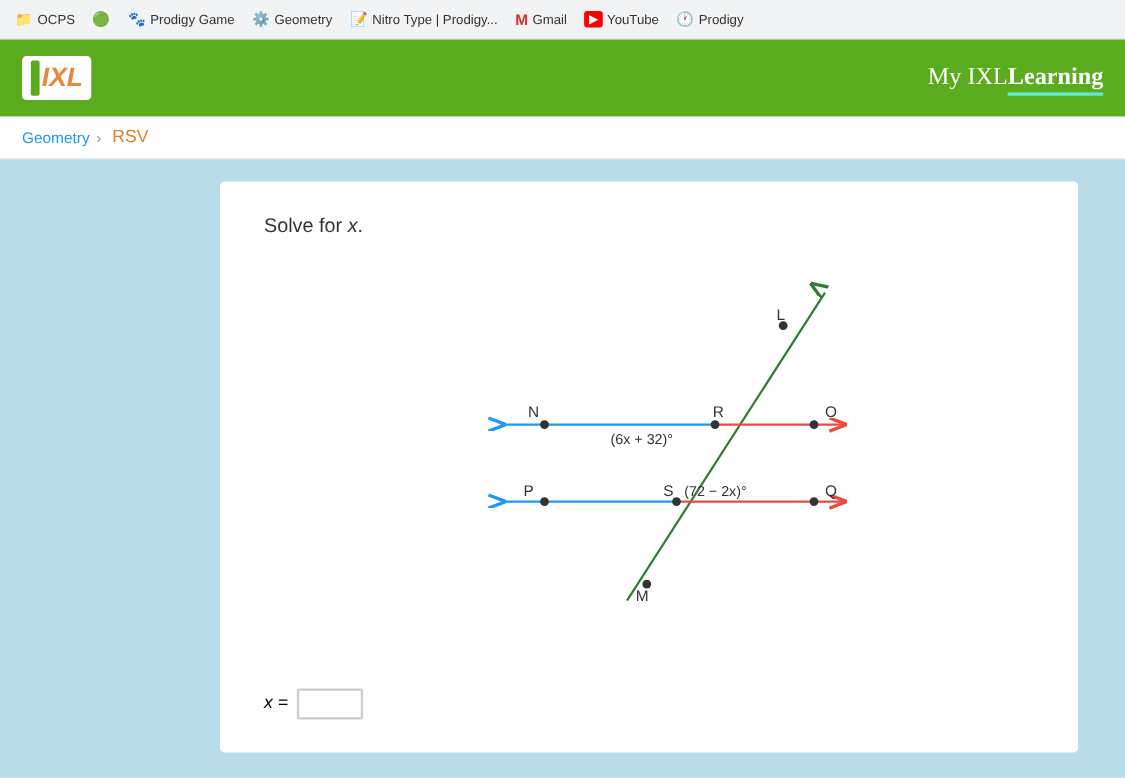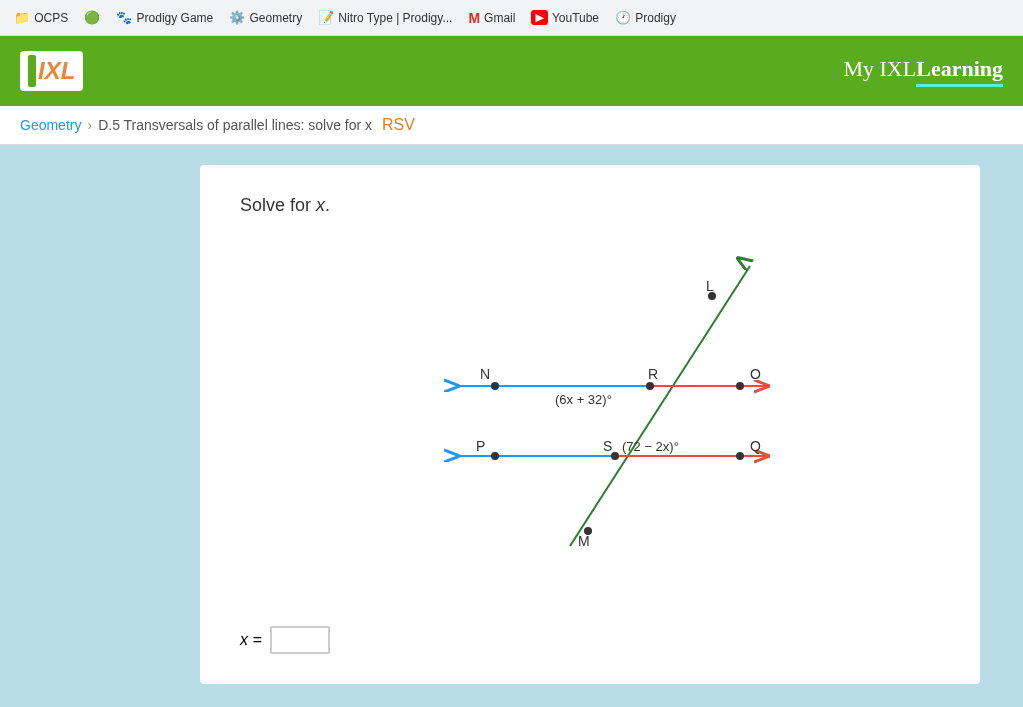--- a/index.html
+++ b/index.html
@@ -185,21 +185,20 @@
   </div>
   <div class="ixl-nav-links">
     <a class="ixl-nav-link">My IXL</a>
     <a class="ixl-nav-link active">Learning</a>
   </div>
 </div>
 
 <div class="breadcrumb">
   <a class="breadcrumb-link">Geometry</a>
   <span class="breadcrumb-sep">›</span>
-  <span>D.5 Transversals of parallel lines: solve for x</span>
   <span class="breadcrumb-rsv">RSV</span>
 </div>
 
 <div class="main-content">
   <div class="problem-card">
     <div class="problem-title">
       Solve for <em>x</em>.
     </div>
 
     <div class="diagram-container">

